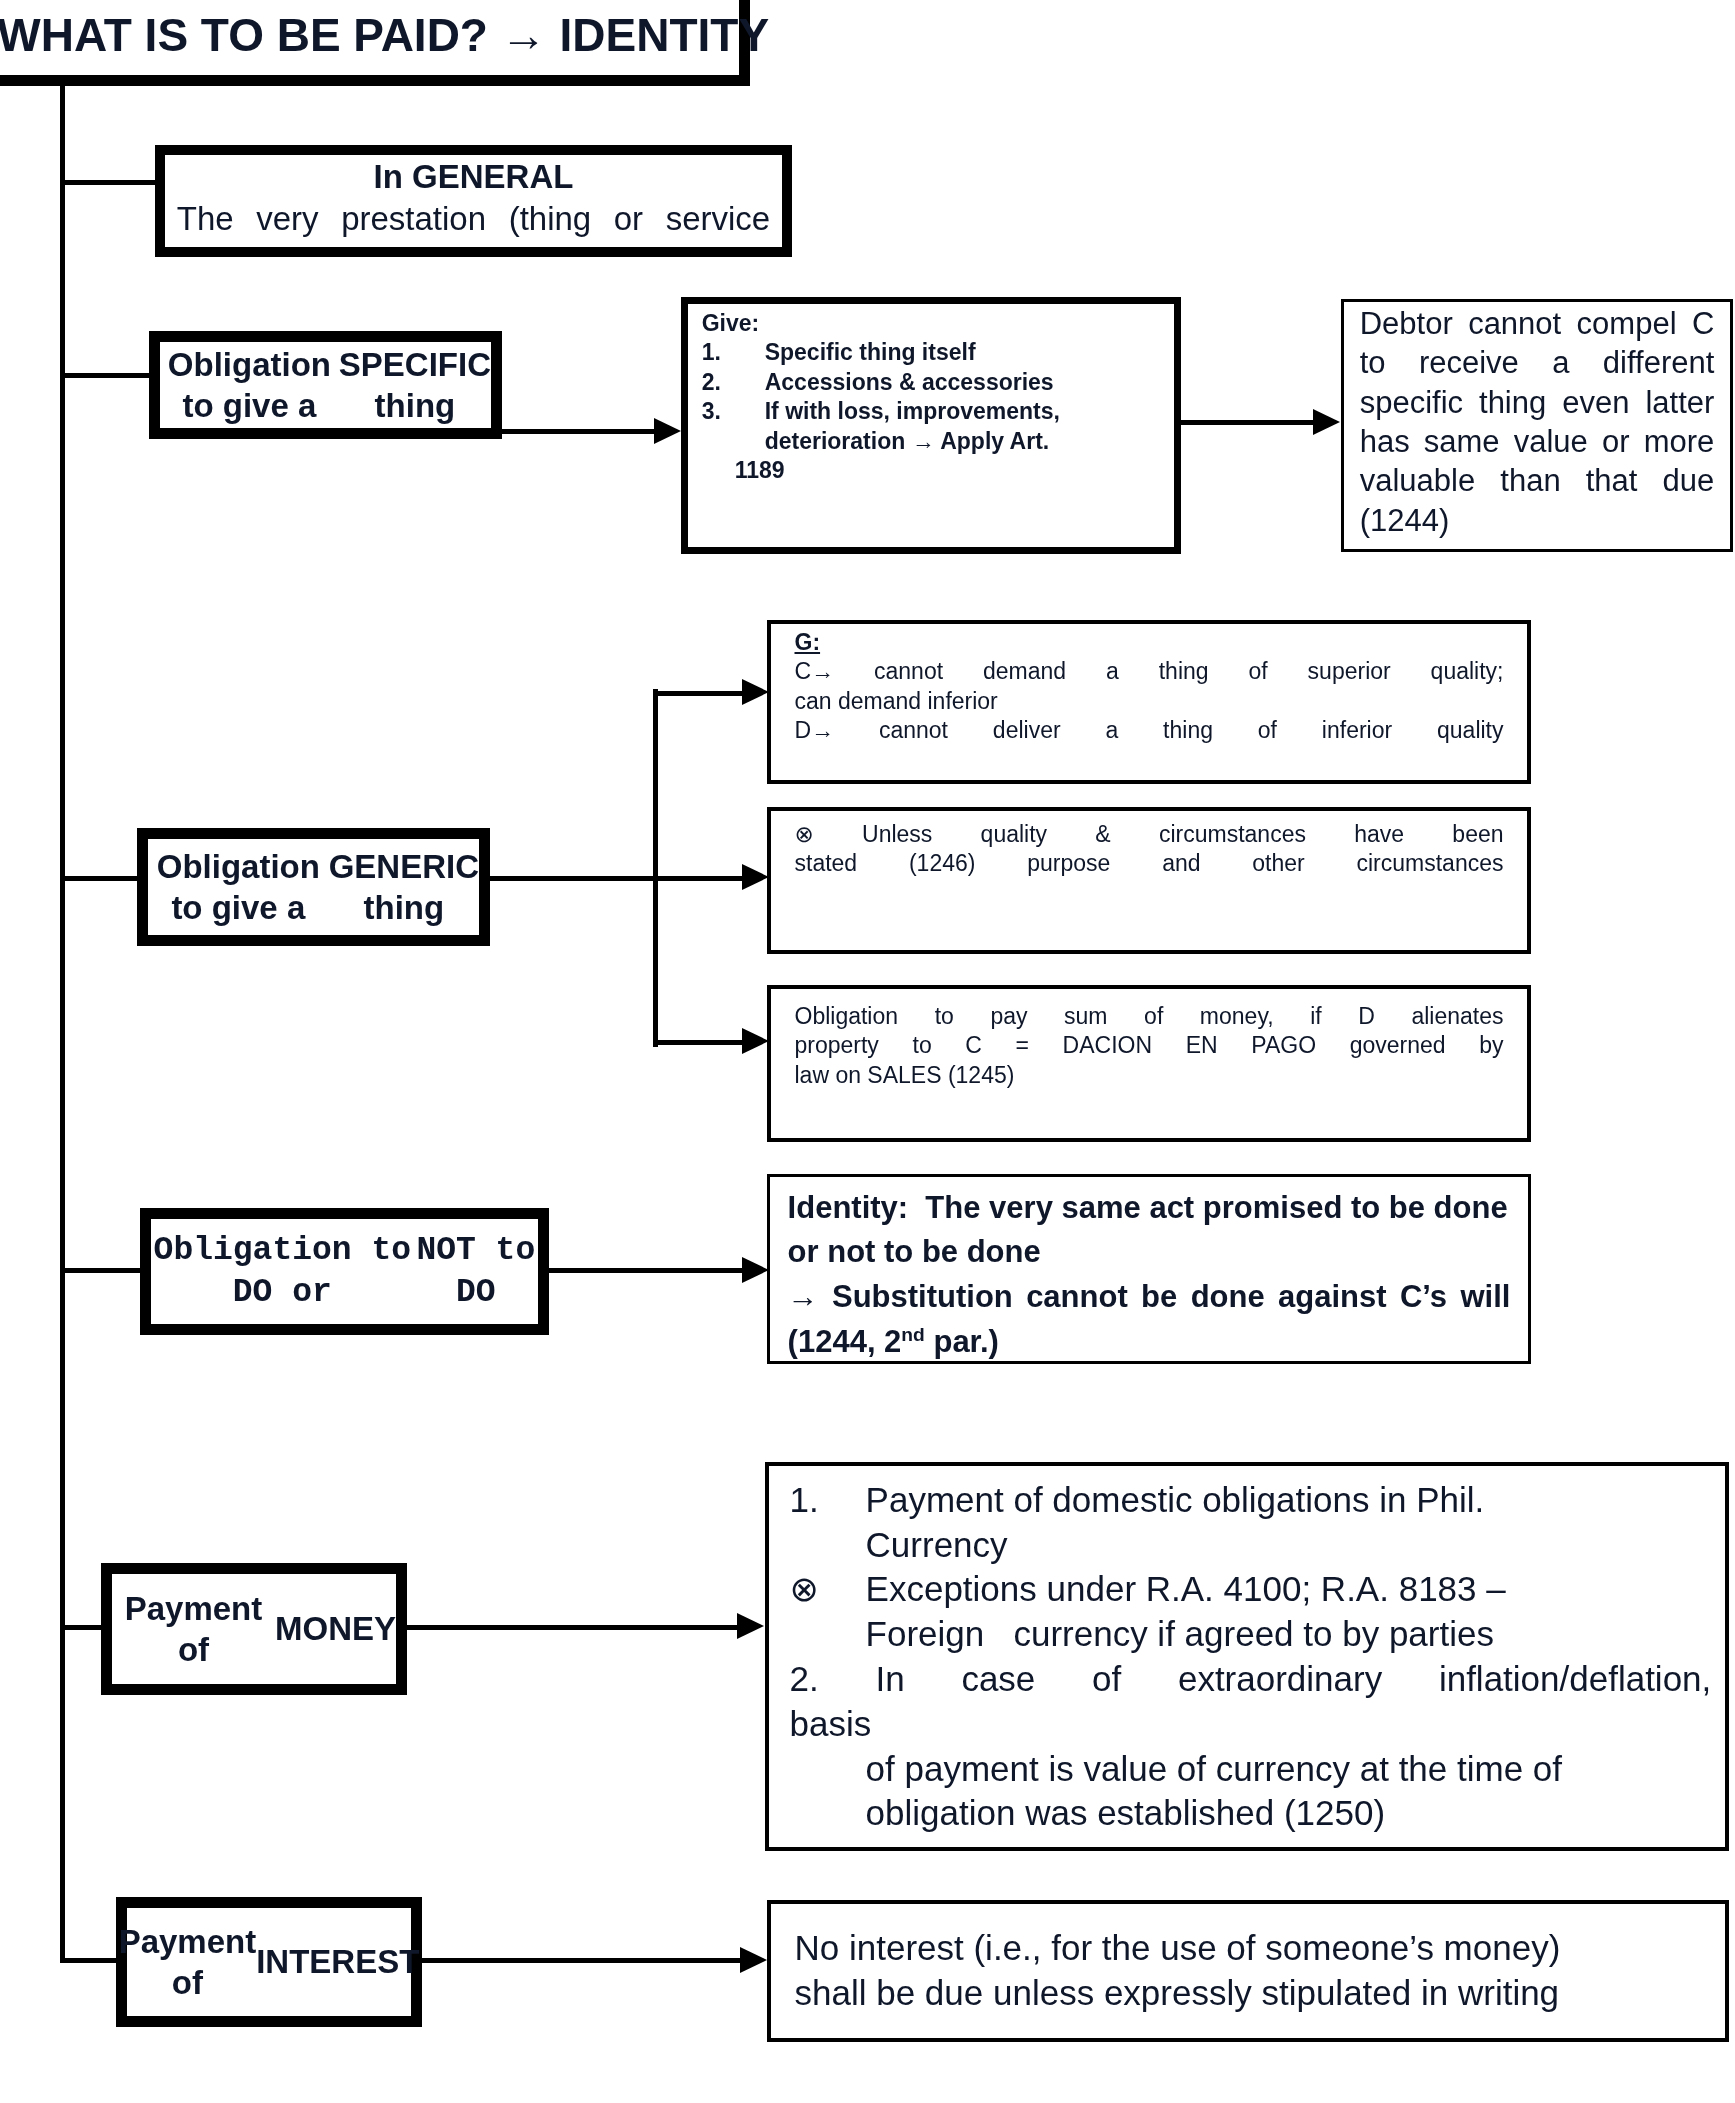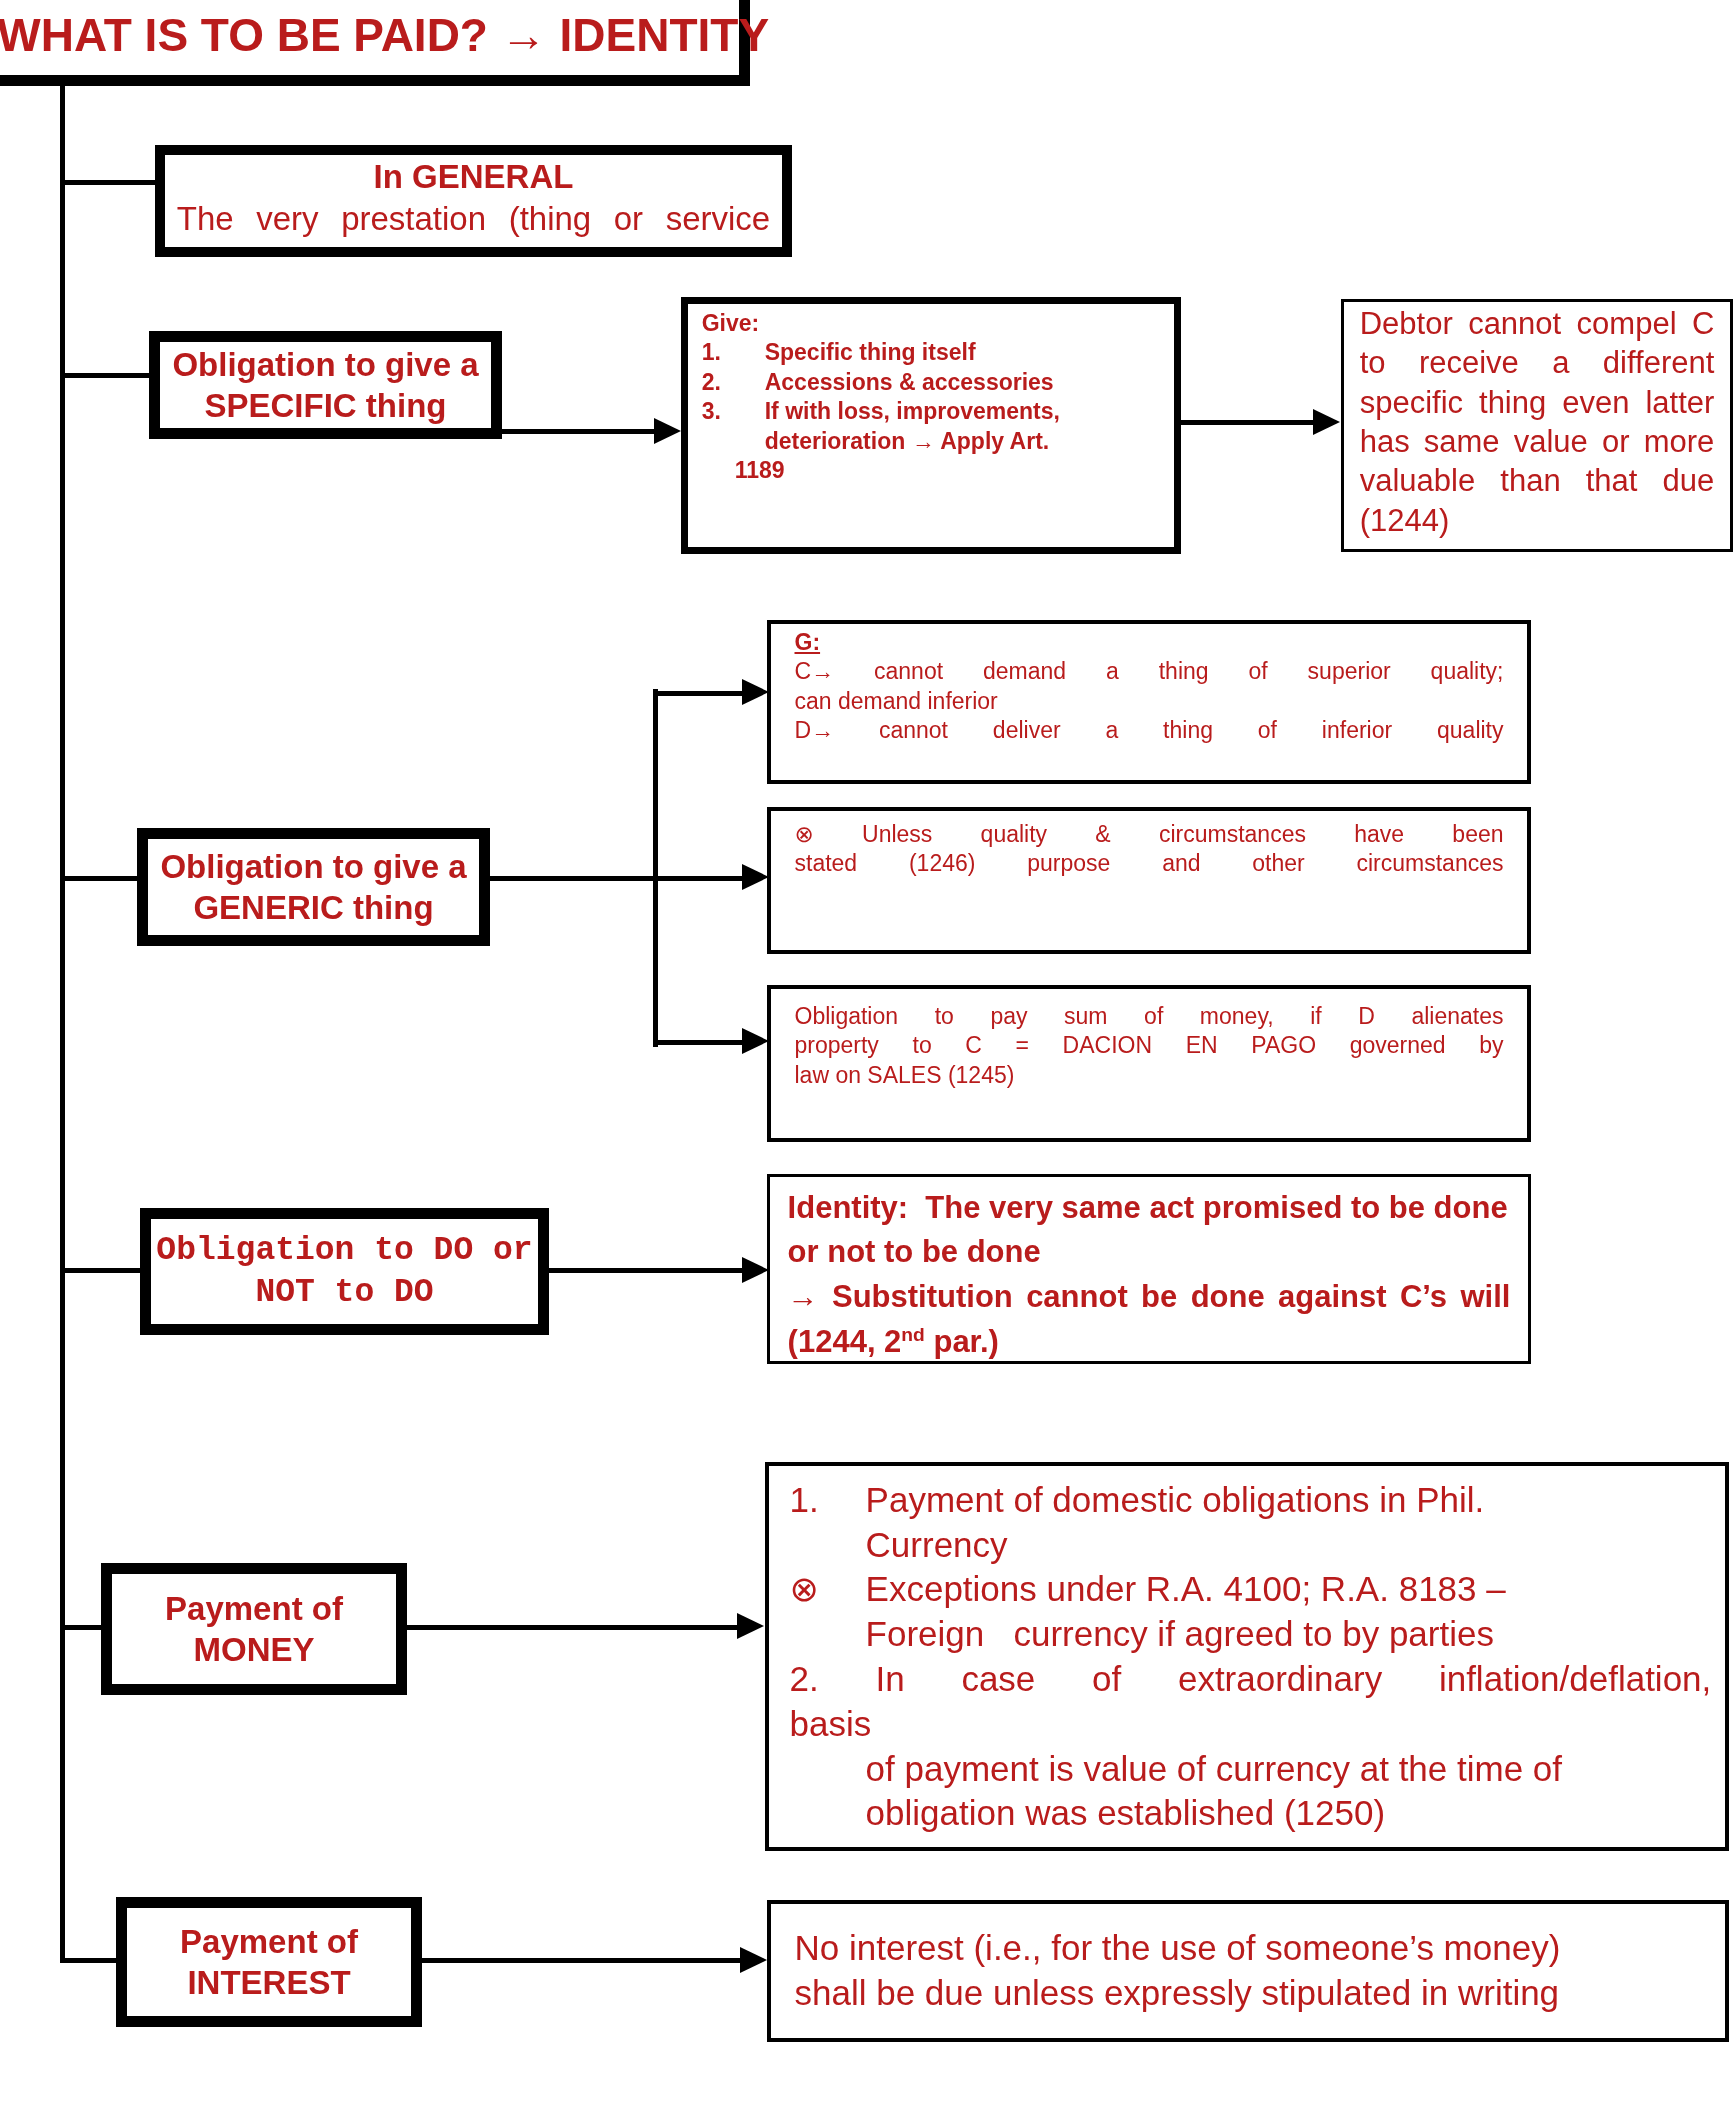--- a/index.html
+++ b/index.html
@@ -2,27 +2,27 @@
 <html><head>
 <meta charset="utf-8">
 <style>
   html,body{margin:0;padding:0;background:#ffffff;}
   #canvas{
     position:relative;
     width:1736px;height:2103px;
     background:#ffffff;
     overflow:hidden;
     font-family:"Liberation Sans", sans-serif;
-    color:#b91c1c;
+    color:#0f172a;
   }
   .box{position:absolute;background:#ffffff;border:4.9px solid #000;box-sizing:border-box;}
   .b12{border-width:11.8px;}
   .b8{border-width:7.8px;}
   .label-box{
-    display:flex;flex-direction:column;justify-content:center;align-items:center;
+    display:flex;flex-direction:row;justify-content:center;align-items:center;
     font-weight:bold;font-size:33px;line-height:1.25;text-align:center;
   }
   .h-line{position:absolute;background:#000;height:4.9px;}
   .v-line{position:absolute;background:#000;width:4.9px;}
   .arrow-head{
     position:absolute;width:0;height:0;
     border-top:13.7px solid transparent;
     border-bottom:13.7px solid transparent;
     border-left:27.4px solid #000;
   }

